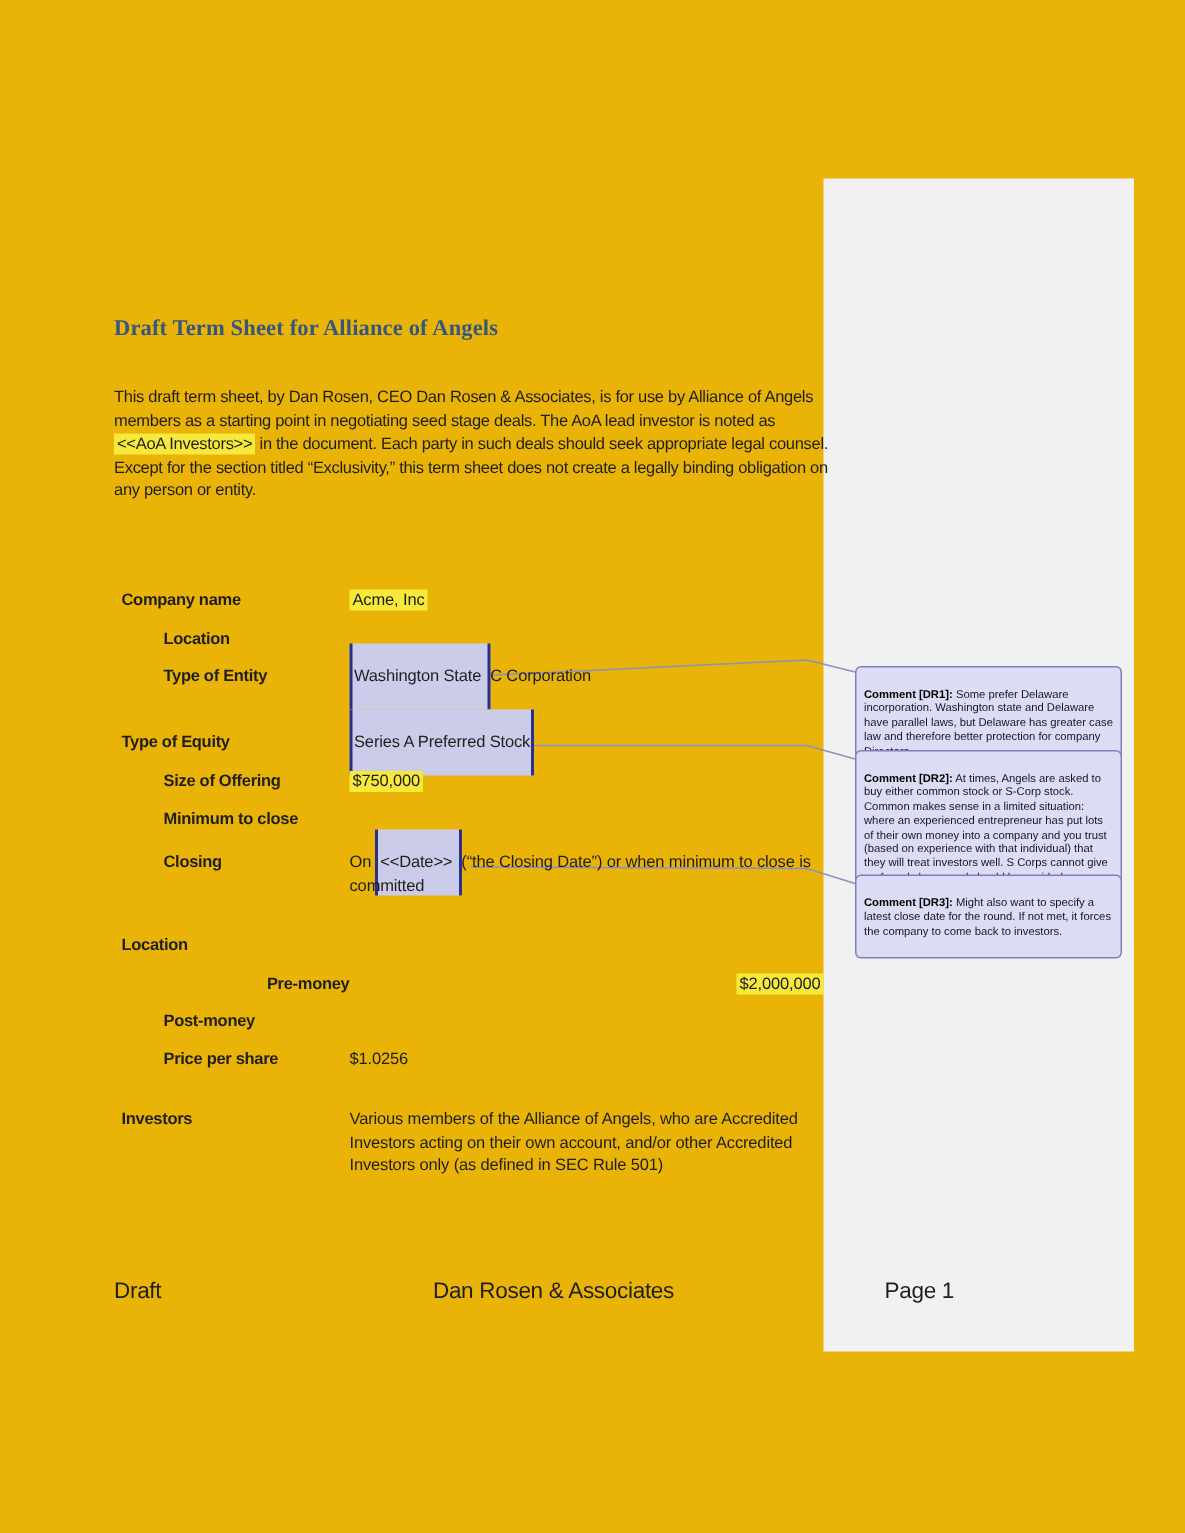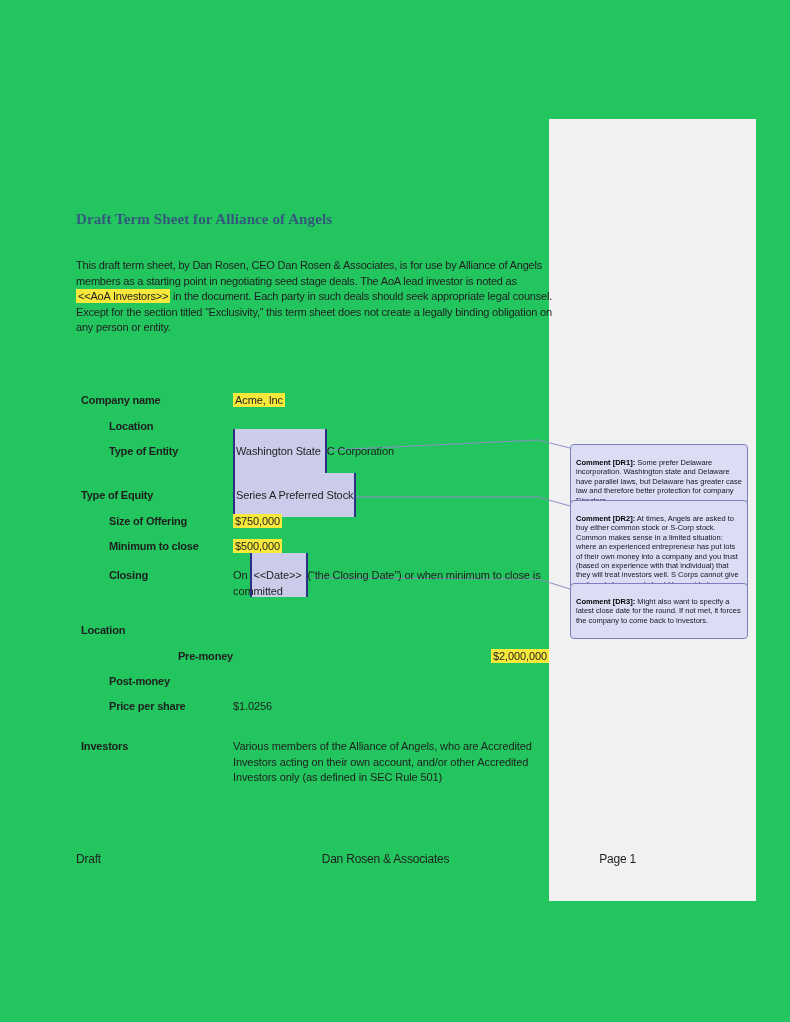--- a/index.html
+++ b/index.html
@@ -1,19 +1,19 @@
 <!DOCTYPE html>
 <html><head>
 <meta charset="utf-8">
 <style>
   html,body{margin:0;padding:0;background:#ffffff;}
   .page{
     position:relative;
     width:790px;height:1022px;
-    background:#22c55e;
+    background:#eab308;
     overflow:hidden;
     font-family:"Liberation Sans", sans-serif;
     color:#1f1f1f;
   }
   
   .markup-area{
     position:absolute;
     left:549px;top:119px;
     width:207px;height:782px;
     background:#f1f1f1;
@@ -90,21 +90,21 @@
   .connectors{
     position:absolute;left:0;top:0;
     pointer-events:none;
   }
   
   .footer{
     position:absolute;
     left:76px;top:852px;
     width:560px;
     display:flex;
-    font-size:12px;
+    font-size:15px;
     letter-spacing:-0.2px;
   }
   .footer .f-left{flex:1;text-align:left;}
   .footer .f-center{flex:1;text-align:right;}
   .footer .f-right{flex:1;text-align:right;}
 </style>
 </head>
 <body>
 
 <div class="page">
@@ -140,21 +140,20 @@
     <div class="val"><span class="anchor">Series A Preferred Stock</span></div>
   </div>
 
   <div class="row" style="top:514px;">
     <div class="lbl ind">Size of Offering</div>
     <div class="val"><span class="hl-yellow">$750,000</span></div>
   </div>
 
   <div class="row" style="top:539px;">
     <div class="lbl ind">Minimum to close</div>
-    <div class="val"><span class="hl-yellow">$500,000</span></div>
   </div>
 
   <div class="row" style="top:568px;">
     <div class="lbl ind">Closing</div>
     <div class="val" style="max-width:318px;"><span>On </span><span class="anchor">&lt;&lt;Date&gt;&gt; </span><span>(“the Closing Date”) or when minimum to close is committed</span></div>
   </div>
 
   <div class="heading-row" style="top:624px;">Location</div>
 
   <div class="row" style="top:649px;text-align:right;">

